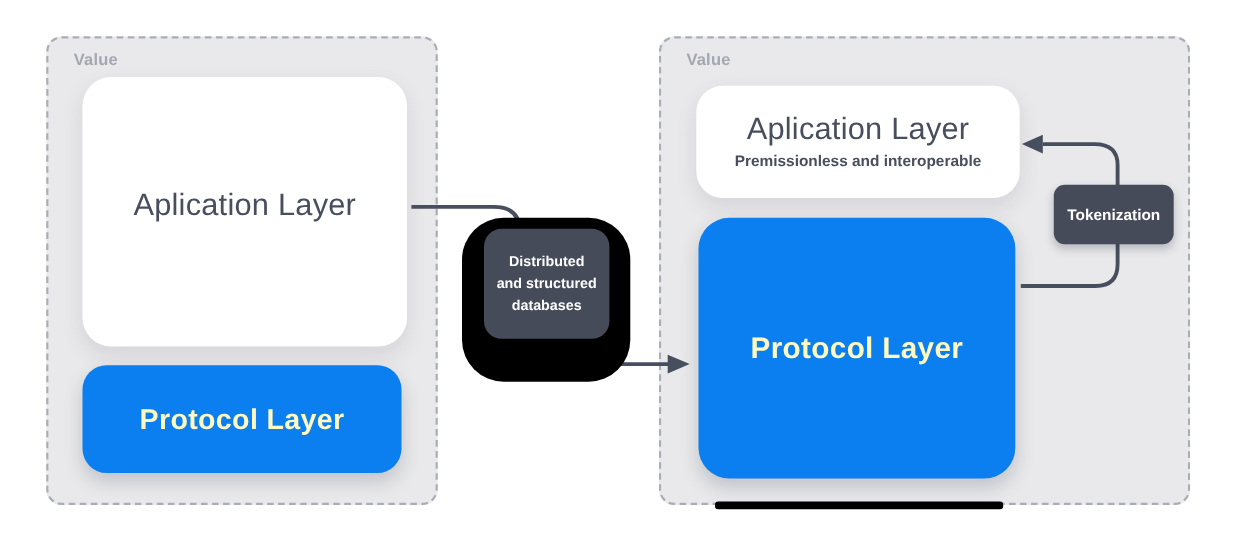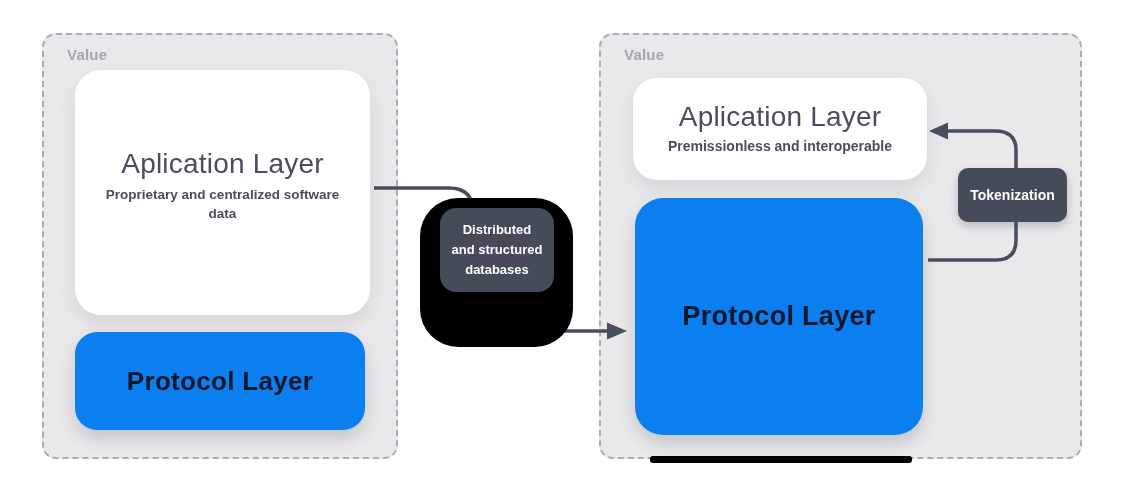--- a/index.html
+++ b/index.html
@@ -37,32 +37,32 @@
   .app-left .inner{transform:translateY(-6px);}
 
   
   .protocol-box{
     position:absolute;background:#0b7ef0;border-radius:22px;z-index:2;
     box-shadow:0 8px 16px rgba(60,70,90,.22);
     display:flex;align-items:center;justify-content:center;text-align:center;
   }
   .protocol-left{left:75px;top:332px;width:290px;height:98px;}
   .protocol-right{left:635px;top:198px;width:288px;height:237px;border-radius:28px;}
-  .protocol-title{font-size:26px;font-weight:700;color:#0f172a;letter-spacing:.3px;}
+  .protocol-title{font-size:26px;font-weight:700;color:#fef9c3;letter-spacing:.3px;}
   .protocol-right .protocol-title{font-size:27px;}
 
   
   .arrows{position:absolute;left:0;top:0;z-index:5;pointer-events:none;}
 
   
   .db-glow{
     position:absolute;left:420px;top:198px;width:153px;height:149px;background:#000000;border-radius:38px;z-index:6;
   }
   .db-box{
-    position:absolute;left:440px;top:208px;width:114px;height:84px;background:#454b58;border-radius:16px;z-index:7;
+    position:absolute;left:440px;top:208px;width:114px;height:100px;background:#454b58;border-radius:16px;z-index:7;
     display:flex;align-items:center;justify-content:center;text-align:center;
   }
   .db-label{font-size:13px;font-weight:700;color:#ffffff;line-height:1.55;white-space:pre-line;}
 
   
   .token-box{
     position:absolute;left:958px;top:168px;width:109px;height:54px;background:#454b58;border-radius:10px;z-index:7;
     display:flex;align-items:center;justify-content:center;
     box-shadow:0 4px 8px rgba(40,45,60,.25);
   }
@@ -84,22 +84,20 @@
 
   <div class="panel panel-right">
     <div class="panel-label">Value</div>
   </div>
 
   <div class="bottom-bar"></div>
 
   <div class="app-box app-left">
     <div class="inner">
       <div class="app-title">Aplication Layer</div>
-      <div class="app-subtitle">Proprietary and centralized software
-data</div>
     </div>
   </div>
 
   <div class="protocol-box protocol-left">
     <div class="protocol-title">Protocol Layer</div>
   </div>
 
   <div class="app-box app-right">
     <div class="inner">
       <div class="app-title">Aplication Layer</div>

